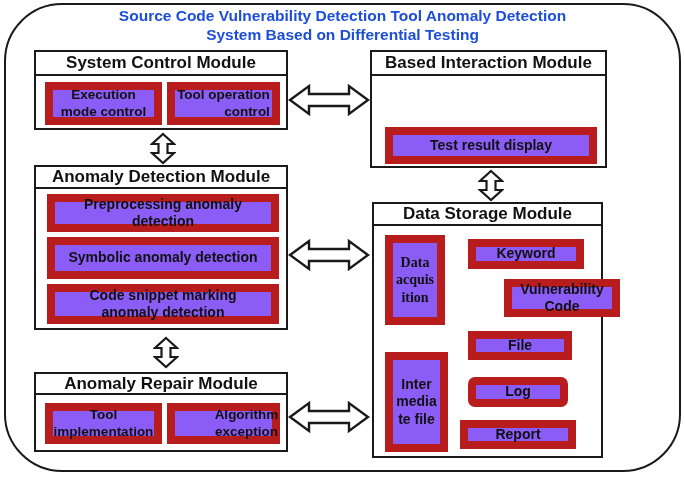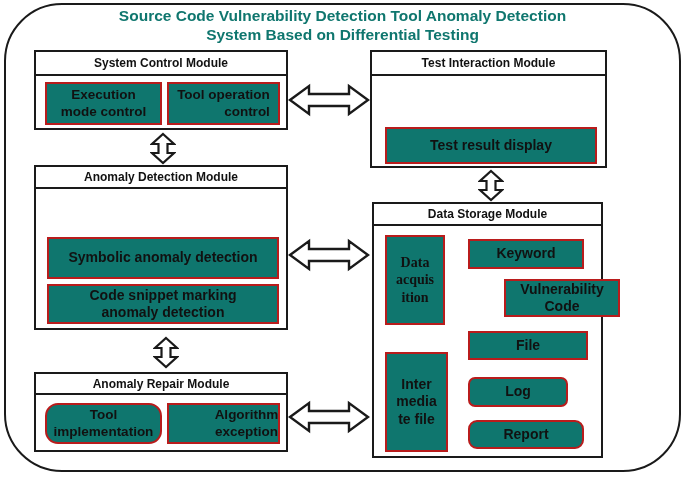--- a/index.html
+++ b/index.html
@@ -25,40 +25,40 @@
   }
   .diagram-title {
     position: absolute;
     top: 7px; left: 0;
     width: 100%;
     text-align: center;
     font-weight: bold;
     font-size: 15.5px;
     line-height: 1.22;
     white-space: pre-line;
-    color: #0f766e;
+    color: #1d4ed8;
   }
   .module {
     position: absolute;
     border: 2px solid #1a1a1a;
     background: #ffffff;
   }
   .module-header {
     width: 100%;
     border-bottom: 2px solid #1a1a1a;
     display: flex; align-items: center; justify-content: center;
     text-align: center;
     font-weight: bold;
-    font-size: 12px;
+    font-size: 17px;
     color: #111111;
   }
   .subbox {
     position: absolute;
-    border: 2px solid #b91c1c;
-    background: #0f766e;
+    border: 8px solid #b91c1c;
+    background: #8b5cf6;
     display: flex; align-items: center; justify-content: center;
     text-align: center;
     font-weight: bold;
     font-size: 13.5px;
     line-height: 1.25;
     white-space: pre-line;
     color: #111111;
   }
   .subbox.md { font-size: 14px; }
   .arrow { position: absolute; }
@@ -75,53 +75,55 @@
 
   <div class="module" style="left:34px; top:50px; width:254px; height:80px;">
     <div class="module-header" style="height:24px;">System Control Module</div>
     <div class="subbox" style="left:9px; top:30px; width:117px; height:43px;">Execution
 mode control</div>
     <div class="subbox" style="left:131px; top:30px; width:113px; height:43px;text-align:right;">Tool operation
 control</div>
   </div>
 
   <div class="module" style="left:370px; top:50px; width:237px; height:118px;">
-    <div class="module-header" style="height:24px;">Test Interaction Module</div>
+    <div class="module-header" style="height:24px;">Based Interaction Module</div>
     <div class="subbox md" style="left:13px; top:75px; width:212px; height:37px;">Test result display</div>
   </div>
 
   <div class="module" style="left:34px; top:165px; width:254px; height:165px;">
     <div class="module-header" style="height:22px;">Anomaly Detection Module</div>
+    <div class="subbox md" style="left:11px; top:27px; width:232px; height:38px;">Preprocessing anomaly
+detection</div>
     <div class="subbox md" style="left:11px; top:70px; width:232px; height:42px;">Symbolic anomaly detection</div>
     <div class="subbox md" style="left:11px; top:117px; width:232px; height:40px;">Code snippet marking
 anomaly detection</div>
   </div>
 
   <div class="module" style="left:34px; top:372px; width:254px; height:80px;">
     <div class="module-header" style="height:21px;text-align:center;">Anomaly Repair Module</div>
-    <div class="subbox" style="left:9px; top:29px; width:117px; height:41px;border-radius:13px;">Tool
+    <div class="subbox" style="left:9px; top:29px; width:117px; height:41px;">Tool
 implementation</div>
     <div class="subbox" style="left:131px; top:29px; width:113px; height:41px;padding-left:46px;">Algorithm
 exception</div>
   </div>
 
   <div class="module" style="left:372px; top:202px; width:231px; height:256px;">
     <div class="module-header" style="height:22px;">Data Storage Module</div>
     <div class="subbox md" style="left:11px; top:31px; width:60px; height:90px;font-family:Liberation Serif, serif;">Data
 acquis
 ition</div>
     <div class="subbox md" style="left:11px; top:148px; width:63px; height:100px;">Inter
 media
 te file</div>
     <div class="subbox md" style="left:94px; top:35px; width:116px; height:30px;">Keyword</div>
     <div class="subbox md" style="left:94px; top:75px; width:116px; height:38px;margin-left:36px;">Vulnerability
 Code</div>
-    <div class="subbox md" style="left:94px; top:127px; width:120px; height:29px;">File</div>
+    <div class="subbox md" style="left:94px; top:127px; width:104px; height:29px;">File</div>
     <div class="subbox md" style="left:94px; top:173px; width:100px; height:30px;border-radius:7px;">Log</div>
-    <div class="subbox md" style="left:94px; top:216px; width:116px; height:29px;border-radius:9px;">Report</div>
+    <div class="subbox md" style="left:86px; top:216px; width:116px; height:29px;">Report</div>
   </div>
 
   <div class="arrow" style="left:288px; top:82px;">
     <svg width="82" height="36" viewBox="0 0 82 36">
       <path d="M2,18 L21,4 L21,12 L61,12 L61,4 L80,18 L61,32 L61,24 L21,24 L21,32 Z" fill="#ffffff" stroke="#1a1a1a" stroke-width="2.4"></path>
     </svg>
   </div>
 
   <div class="arrow" style="left:150px; top:132px;">
     <svg width="26" height="33" viewBox="0 0 26 33">

